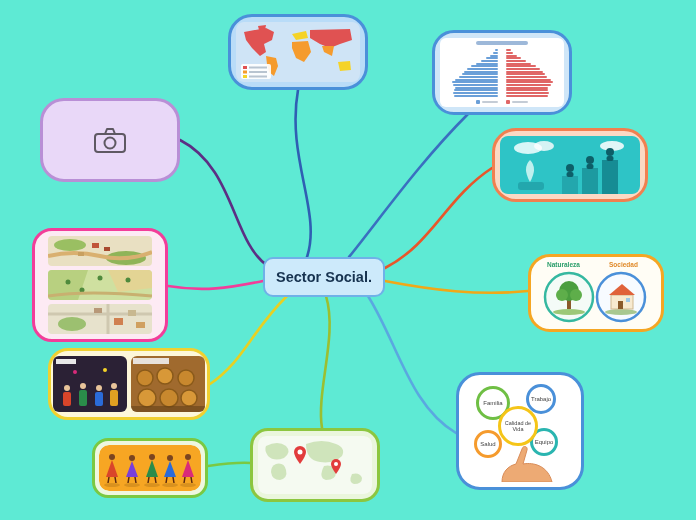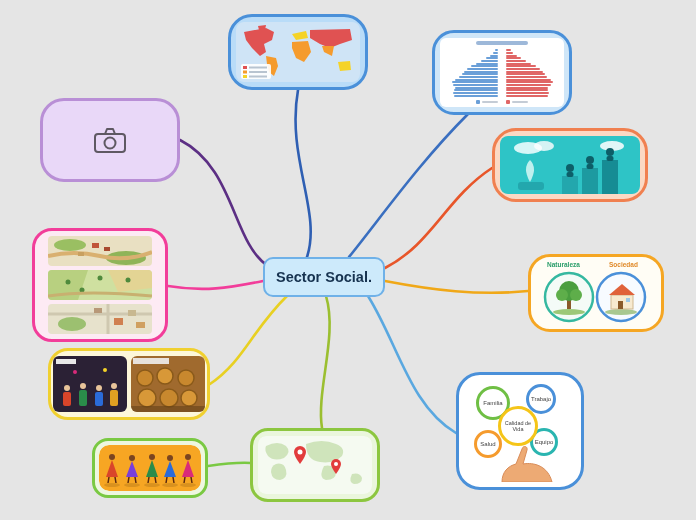--- a/index.html
+++ b/index.html
@@ -1,17 +1,17 @@
 <!DOCTYPE html>
 <html><head>
 <meta charset="utf-8">
 <style>
   * { margin:0; padding:0; box-sizing:border-box; }
   html,body { background:#fff; font-family:"Liberation Sans", sans-serif; }
-  .canvas { position:relative; width:696px; height:520px; background:#e5e5e5; overflow:hidden; }
+  .canvas { position:relative; width:696px; height:520px; background:#5eead4; overflow:hidden; }
   .connections { position:absolute; inset:0; z-index:0; }
   .connections path { fill:none; stroke-width:2.6; stroke-linecap:round; }
 
   .node { position:absolute; z-index:1; display:flex; align-items:center; justify-content:center; }
   .frame { border-radius:22px; }
 
   .center-node { left:263px; top:257px; width:122px; height:40px; background:#cdeafb;
     border:2.5px solid #6fb1e8; border-radius:10px; color:#16324f; font-size:14.5px; font-weight:600; }
 
   .n-worldmap { left:228px; top:14px; width:140px; height:76px; background:#b9dcf8; border:3px solid #4a90d9; border-radius:24px; }

